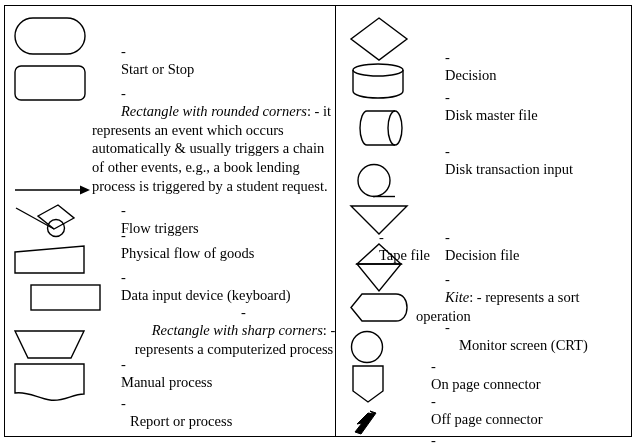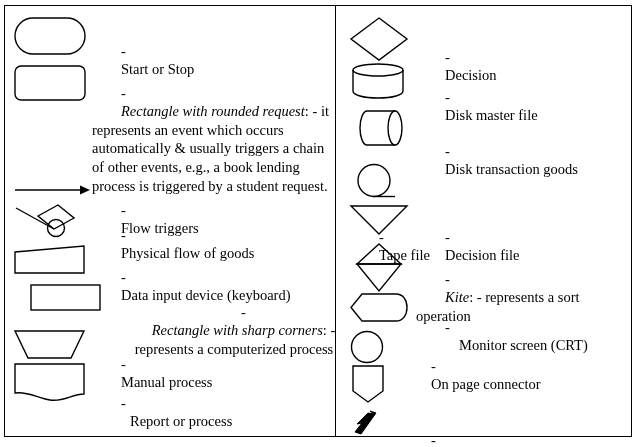--- a/index.html
+++ b/index.html
@@ -107,21 +107,21 @@
     </div>
 
     <div class="legend-row" style="left:10px; top:60px; width:320px;">
       <div class="sym-cell" style="width:78px;">
         <svg width="72" height="36" viewBox="0 0 72 36">
           <rect x="1" y="1" width="70" height="34" rx="6" ry="6" fill="none" stroke="#000" stroke-width="1.4"></rect>
         </svg>
       </div>
       <div class="label-cell" style="padding-top:0px; width:242px;">
         <span class="lead">-</span>
-        <span class="emph">Rectangle with rounded request</span><span>: - </span><span>it represents an event which occurs automatically &amp; usually triggers a chain of other events, e.g., a book lending process is triggered by a student request.</span>
+        <span class="emph">Rectangle with rounded corners</span><span>: - </span><span>it represents an event which occurs automatically &amp; usually triggers a chain of other events, e.g., a book lending process is triggered by a student request.</span>
       </div>
     </div>
 
     <div class="legend-row" style="left:10px; top:177px; width:315px;">
       <div class="sym-cell" style="width:78px;">
         <svg width="76" height="16" viewBox="0 0 76 16">
           <line x1="1" y1="8" x2="66" y2="8" stroke="#000" stroke-width="1.4"></line>
           <polygon points="66,3.5 76,8 66,12.5" fill="#000"></polygon>
         </svg>
       </div>
@@ -225,21 +225,21 @@
     <div class="legend-row" style="left:14px; top:104px; width:280px;">
       <div class="sym-cell" style="width:66px;">
         <svg width="58" height="38" viewBox="0 0 58 38">
           <path d="M17,2 L45,2 C49,2 52,10 52,19 C52,28 49,36 45,36 L17,36" fill="none" stroke="#000" stroke-width="1.4"></path>
           <path d="M17,2 C13,2 10,10 10,19 C10,28 13,36 17,36" fill="none" stroke="#000" stroke-width="1.4"></path>
           <path d="M45,2 C41,2 38,10 38,19 C38,28 41,36 45,36" fill="none" stroke="#000" stroke-width="1.4"></path>
         </svg>
       </div>
       <div class="label-cell" style="padding-top:14px;">
         <span class="lead">-</span>
-        <span>Disk transaction goods</span>
+        <span>Disk transaction input</span>
       </div>
     </div>
 
     <div class="legend-row" style="left:14px; top:158px; width:280px;flex-direction:column;">
       <div class="sym-cell" style="width:66px;">
         <svg width="58" height="38" viewBox="0 0 58 38">
           <circle cx="24" cy="17.5" r="16" fill="none" stroke="#000" stroke-width="1.4"></circle>
           <line x1="23" y1="33.5" x2="45" y2="33.5" stroke="#000" stroke-width="1.4"></line>
         </svg>
       </div>
@@ -297,20 +297,24 @@
         <span>On page connector</span>
       </div>
     </div>
 
     <div class="legend-row" style="left:14px; top:360px; width:280px;">
       <div class="sym-cell" style="width:52px;">
         <svg width="40" height="38" viewBox="0 0 40 38">
           <polygon points="3,1 33,1 33,26 18,37 3,26" fill="none" stroke="#000" stroke-width="1.4"></polygon>
         </svg>
       </div>
+      <div class="label-cell" style="padding-top:8px;">
+        <span class="lead">-</span>
+        <span>Off page connector</span>
+      </div>
     </div>
 
     <div class="legend-row" style="left:14px; top:405px; width:280px;">
       <div class="sym-cell" style="width:52px;">
         <svg width="40" height="26" viewBox="0 0 40 26">
           <polygon points="20,1 26,3 11,24 5,22 12,13 7,14 18,3 24,4" fill="#000" stroke="#000" stroke-width="1"></polygon>
         </svg>
       </div>
       <div class="label-cell" style="padding-top:2px;">
         <span class="lead">-</span>

